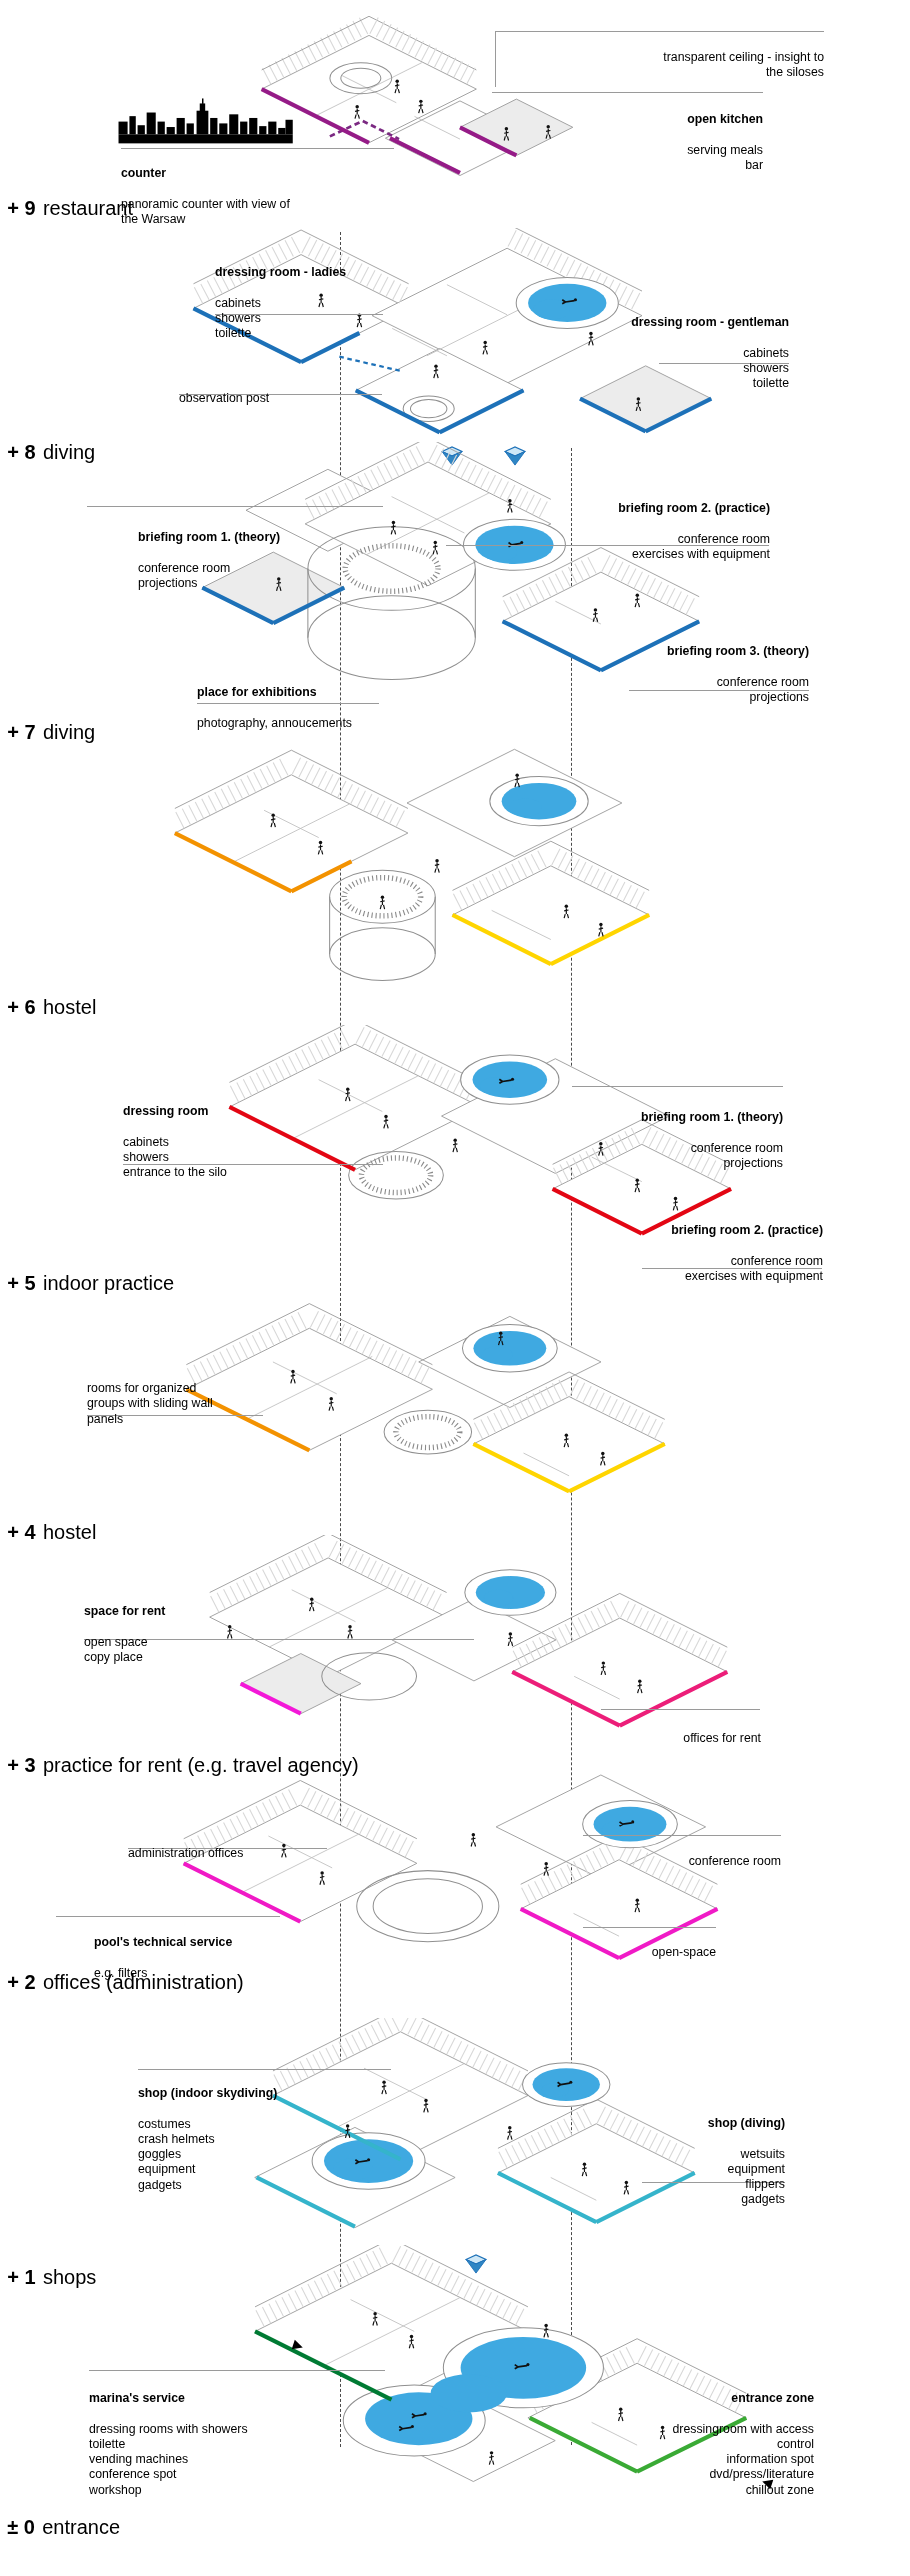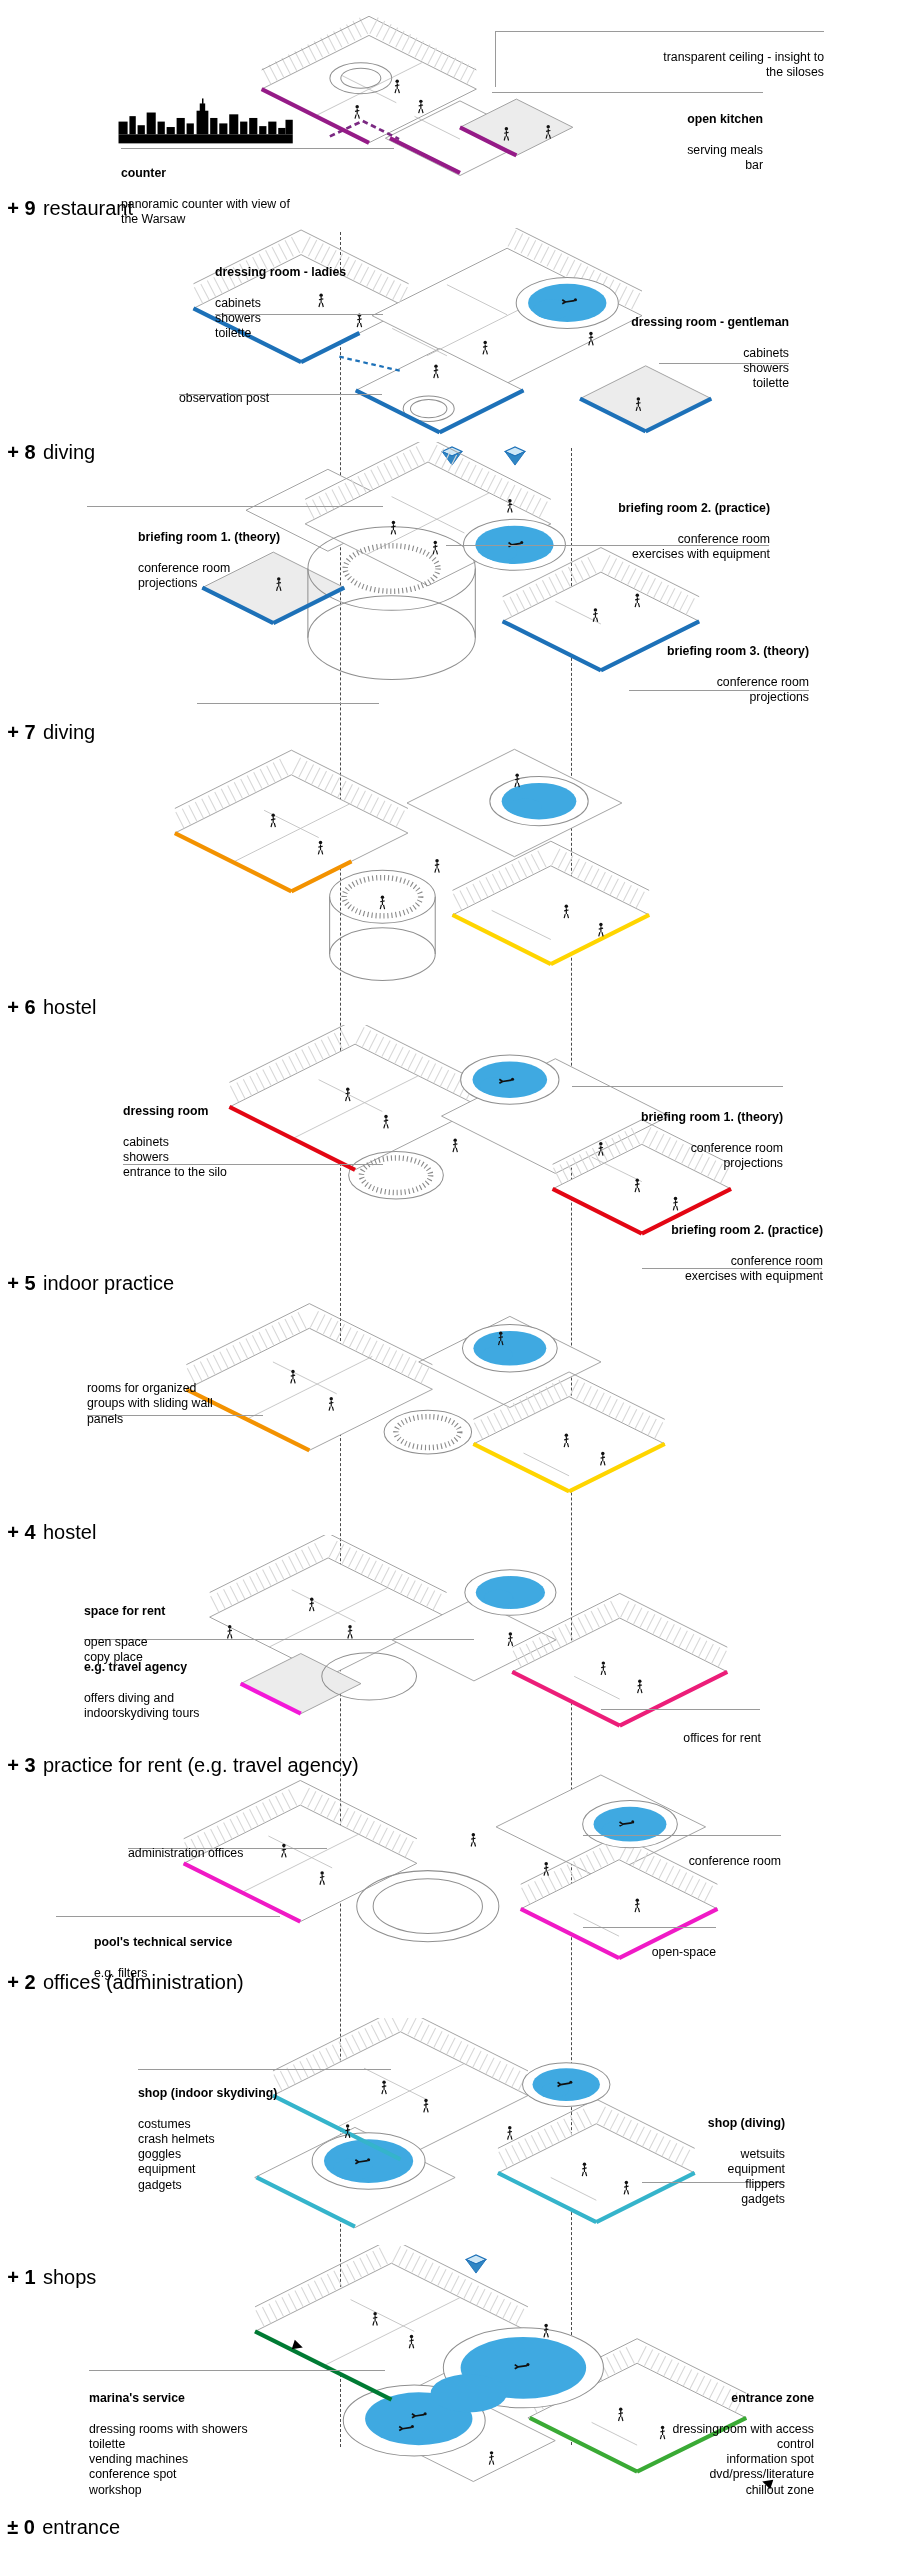--- a/index.html
+++ b/index.html
@@ -502,20 +502,24 @@
   <div class="ann" style="left:138px;top:515px">
     <div class="t">briefing room 1. (theory)</div>
     <div class="b">conference room
 projections</div>
   </div>
   <div class="ann r" style="right:102px;top:629px">
     <div class="t">briefing room 3. (theory)</div>
     <div class="b">conference room
 projections</div>
   </div>
+  <div class="ann" style="left:197px;top:670px">
+    <div class="t">place for exhibitions</div>
+    <div class="b">photography, annoucements</div>
+  </div>
 
   <div class="ann" style="left:123px;top:1089px">
     <div class="t">dressing room</div>
     <div class="b">cabinets
 showers
 entrance to the silo</div>
   </div>
   <div class="ann r" style="right:128px;top:1095px">
     <div class="t">briefing room 1. (theory)</div>
     <div class="b">conference room
@@ -530,25 +534,20 @@
   <div class="ann" style="left:87px;top:1366px">
     <div class="b">rooms for organized
 groups with sliding wall
 panels</div>
   </div>
 
   <div class="ann" style="left:84px;top:1589px">
     <div class="t">space for rent</div>
     <div class="b">open space
 copy place</div>
-  </div>
-  <div class="ann" style="left:84px;top:1645px">
-    <div class="t">e.g. travel agency</div>
-    <div class="b">offers diving and
-indoorskydiving tours</div>
   </div>
   <div class="ann r" style="right:150px;top:1716px">
     <div class="b">offices for rent</div>
   </div>
 
   <div class="ann" style="left:128px;top:1831px">
     <div class="b">administration offices</div>
   </div>
   <div class="ann r" style="right:130px;top:1839px">
     <div class="b">conference room</div>

